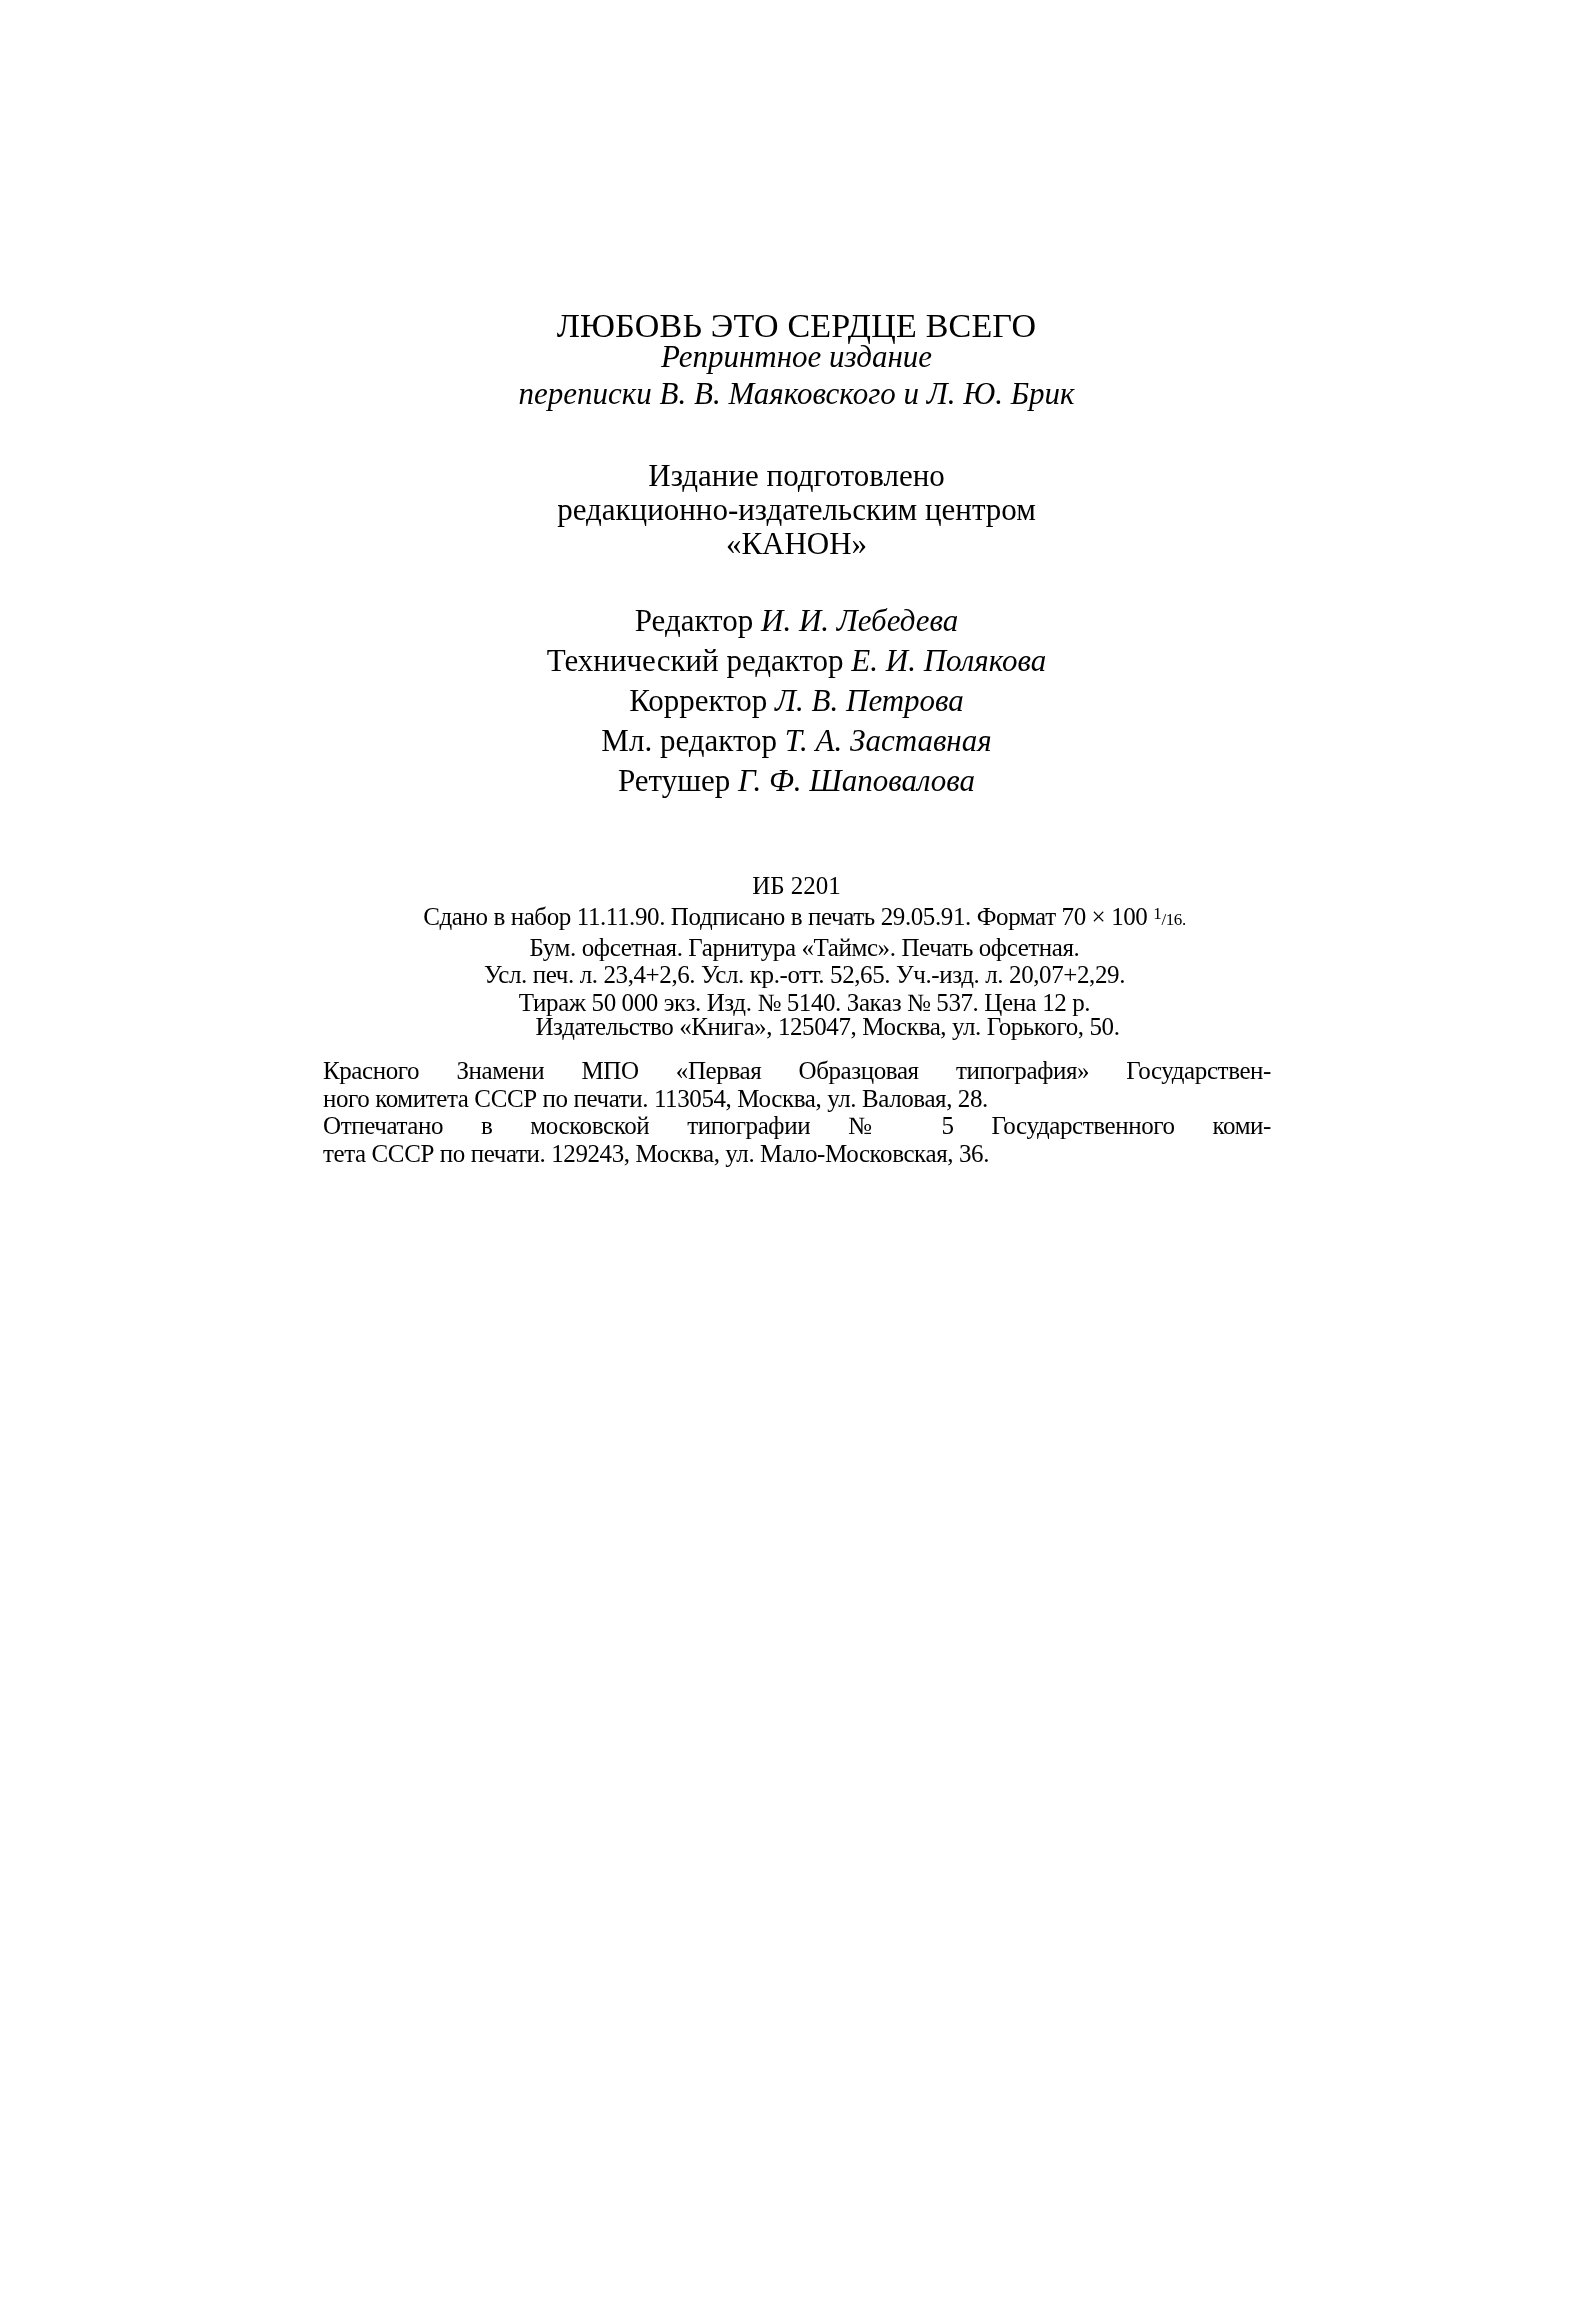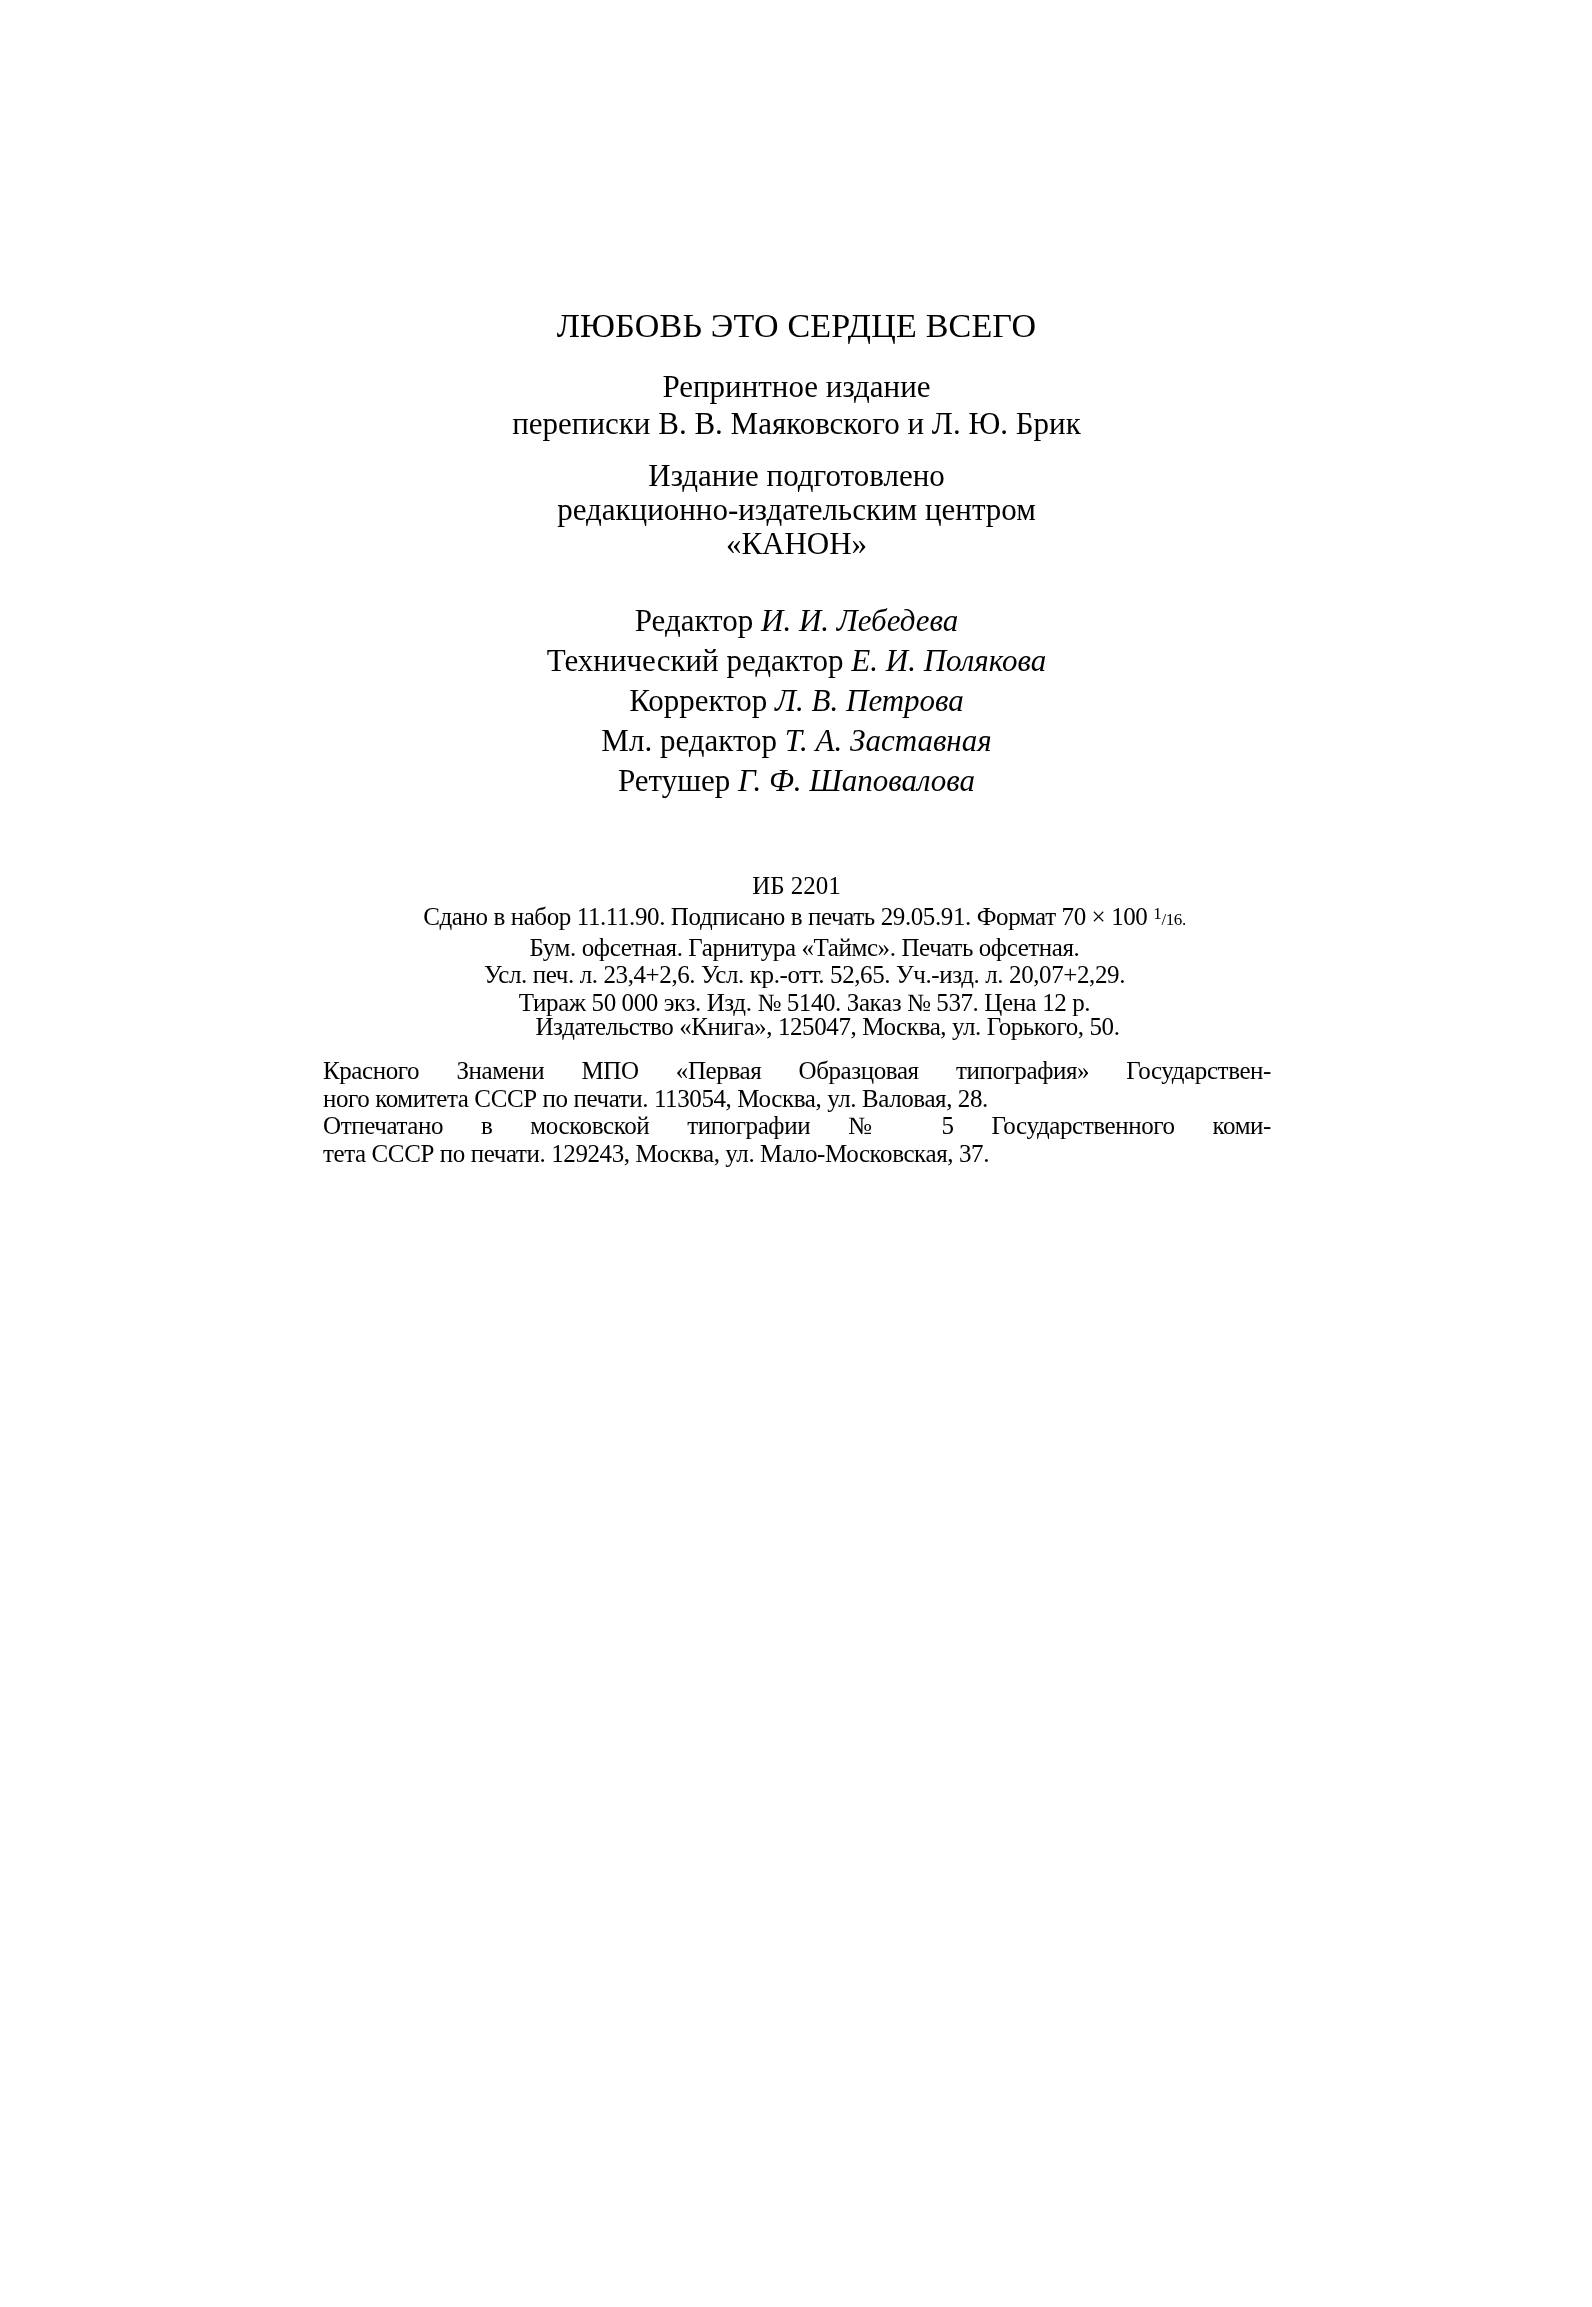--- a/index.html
+++ b/index.html
@@ -30,23 +30,24 @@
       text-align: center;
       white-space: nowrap;
     }
     .title {
       top: 306px;
       font-size: 34px;
       line-height: 39px;
       letter-spacing: 0.2px;
     }
     .subtitle {
-      top: 368px;
+      top: 338px;
       font-size: 31px;
       line-height: 37px;
+      font-style: italic;
     }
     .prepared {
       top: 459px;
       font-size: 31px;
       line-height: 34px;
     }
     .editors {
       top: 601px;
       font-size: 31px;
       line-height: 40px;
@@ -147,17 +148,17 @@
     <span class="line">Усл. печ. л. 23,4+2,6. Усл. кр.-отт. 52,65. Уч.-изд. л. 20,07+2,29.</span>
     <span class="line">Тираж 50 000 экз. Изд. № 5140. Заказ № 537. Цена 12 р.</span>
   </div>
 
   <div class="center publisher">Издательство «Книга», 125047, Москва, ул. Горького, 50.</div>
 
   <div class="printing">
     <span class="just">Красного Знамени МПО «Первая Образцовая типография» Государствен-</span>
     <span class="cen">ного комитета СССР по печати. 113054, Москва, ул. Валовая, 28.</span>
     <span class="just">Отпечатано в московской типографии № 5 Государственного коми-</span>
-    <span class="cen">тета СССР по печати. 129243, Москва, ул. Мало-Московская, 37.</span>
+    <span class="cen">тета СССР по печати. 129243, Москва, ул. Мало-Московская, 36.</span>
   </div>
 
 </div>
 
 
 </body></html>

